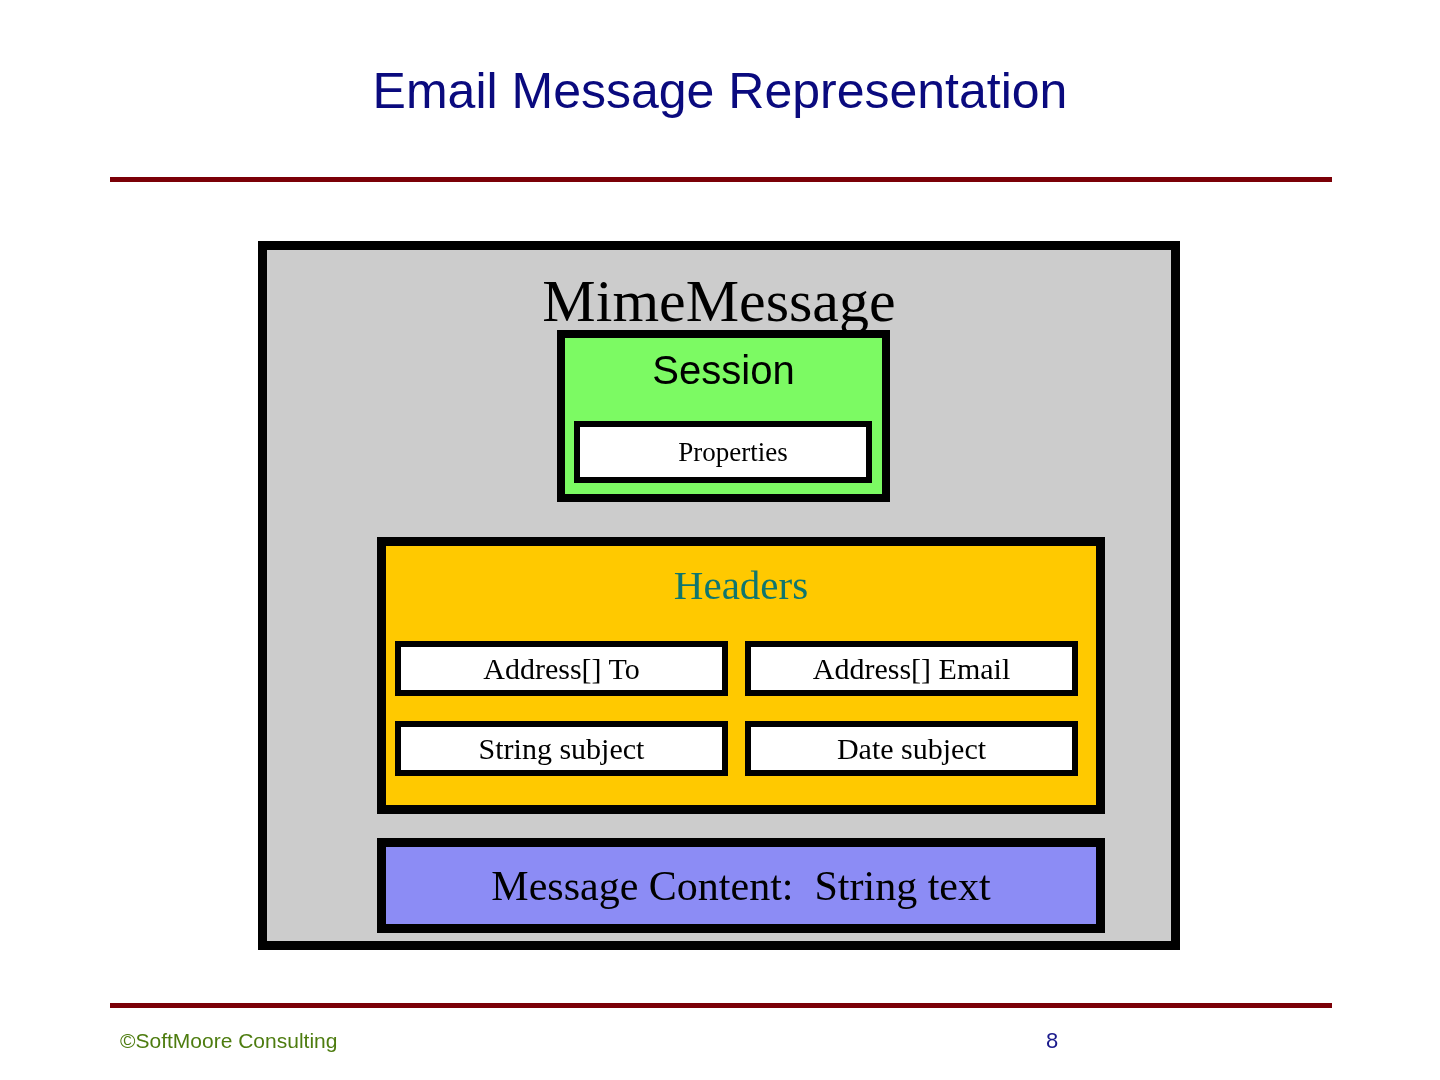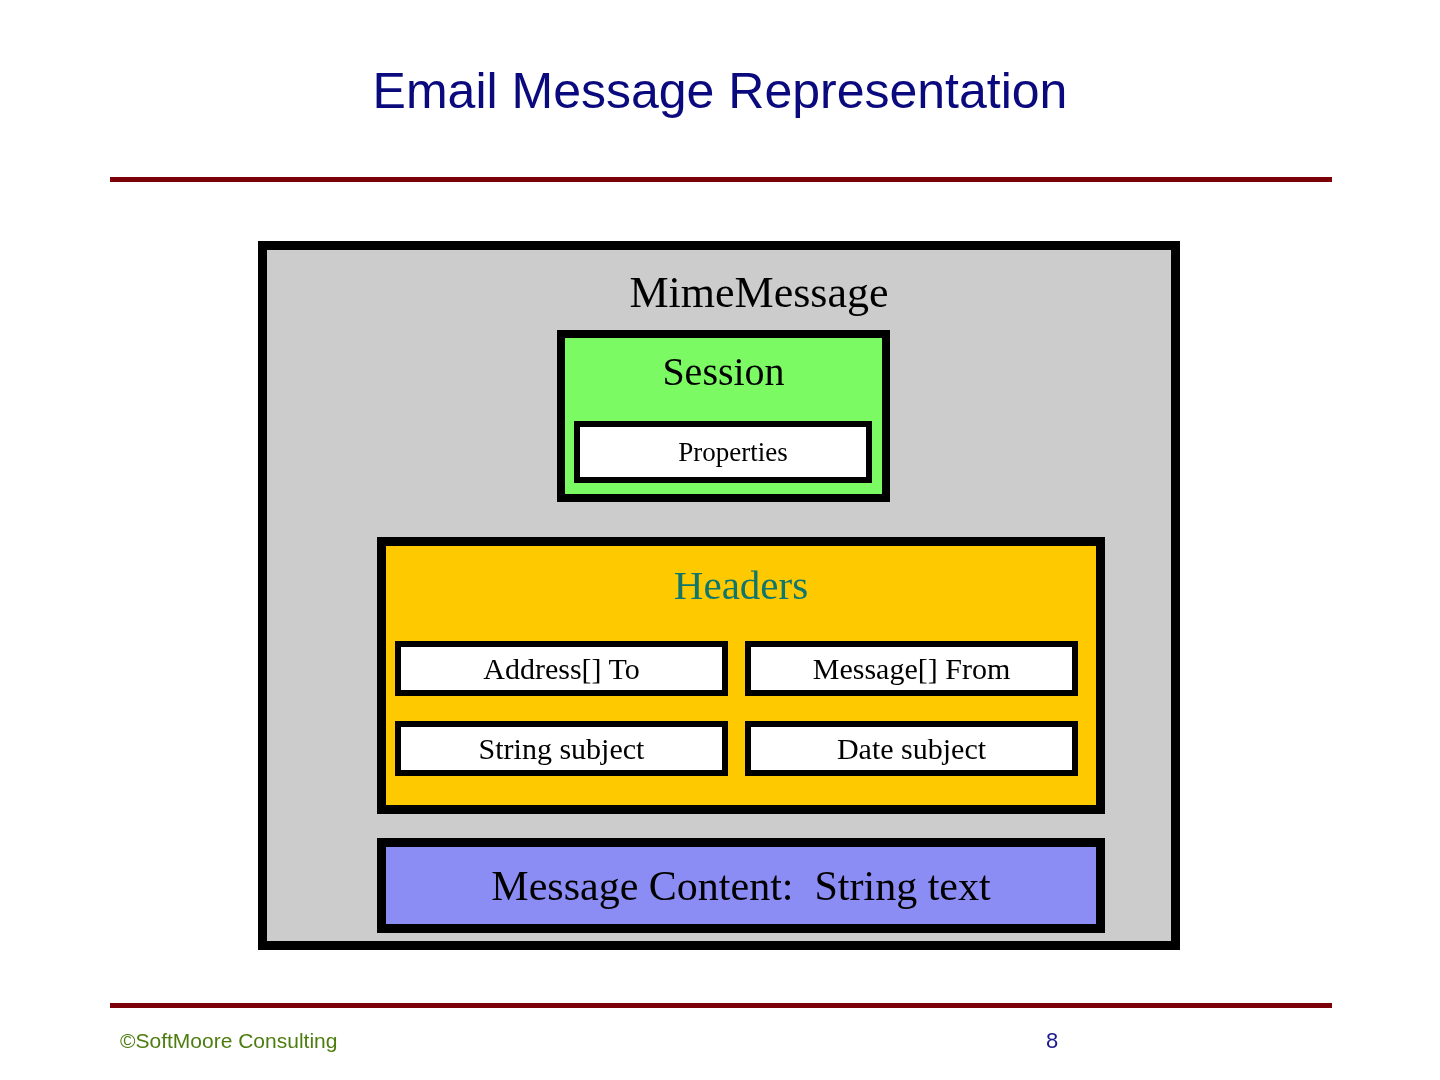--- a/index.html
+++ b/index.html
@@ -73,44 +73,43 @@
     border: 9px solid #000000;
     box-sizing: border-box;
   }
   #mimemessage-label {
     position: absolute;
     left: 0;
     top: 17px;
     width: 904px;
     text-align: center;
     font-family: "Liberation Serif", serif;
-    font-size: 44px;
-    color: #000000;
-    white-space: nowrap;
-    padding-left: 40px;
+    font-size: 60px;
+    color: #000000;
+    white-space: nowrap;
   }
 
   
   #session-box {
     position: absolute;
     left: 290px;
     top: 80px;
     width: 333px;
     height: 172px;
     background: #7CFA63;
     border: 8px solid #000000;
     box-sizing: border-box;
   }
   #session-label {
     position: absolute;
     left: 0;
     top: 10px;
     width: 317px;
     text-align: center;
-    font-family: Liberation Serif, serif;
+    font-family: Liberation Sans, sans-serif;
     font-size: 40px;
     color: #000000;
     white-space: nowrap;
   }
   #properties-box {
     position: absolute;
     left: 9px;
     top: 83px;
     width: 298px;
     height: 62px;
@@ -221,21 +220,21 @@
       </div>
     </div>
 
     <div id="headers-box">
       <div id="headers-label">Headers</div>
       <div id="headers-grid">
         <div class="header-field">
           <span class="header-field-label">Address[] To</span>
         </div>
         <div class="header-field">
-          <span class="header-field-label">Message[] From</span>
+          <span class="header-field-label">Address[] Email</span>
         </div>
         <div class="header-field">
           <span class="header-field-label">String subject</span>
         </div>
         <div class="header-field">
           <span class="header-field-label">Date subject</span>
         </div>
       </div>
     </div>
 

